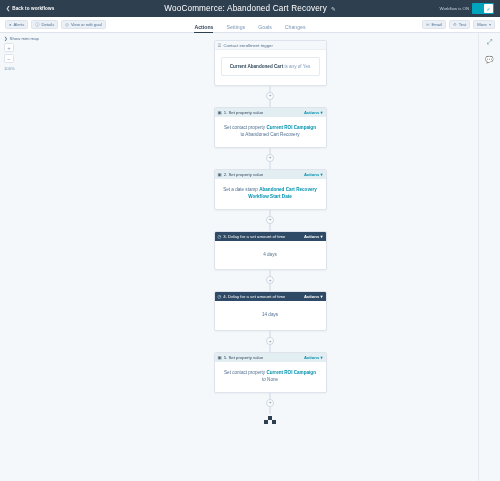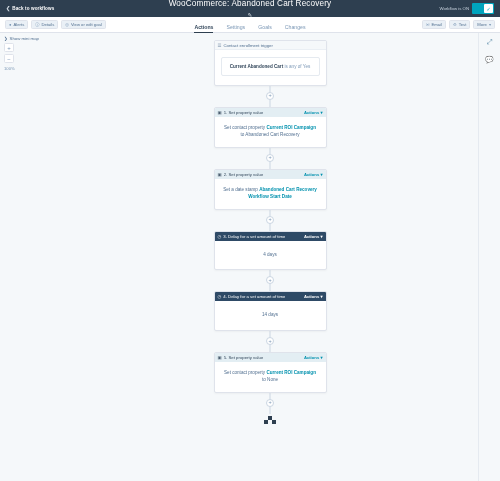--- a/index.html
+++ b/index.html
@@ -19,21 +19,21 @@
   }
   .back{
     display:flex; align-items:center; gap:2px; color:#fff;
     font-size:4.6px; font-weight:bold; letter-spacing:.1px; cursor:pointer;
     padding-left:2px;
   }
   .chev-left{ font-size:5px; line-height:1; color:#cfd8e0; }
   .topnav-title{
     position:absolute; left:0; right:0; text-align:center; color:#fff;
     font-size:8.2px; letter-spacing:.15px; pointer-events:none;
-    display:flex; align-items:center; justify-content:center; gap:4px;flex-direction:column;
+    display:flex; align-items:center; justify-content:center; gap:4px;
   }
   .pencil{ font-size:5.5px; color:#dfe6eb; pointer-events:auto; cursor:pointer;}
   .topnav-right{
     margin-left:auto; display:flex; align-items:center; gap:3px; padding-right:2px;
   }
   .wf-state{ color:#cbd6e2; font-size:4.3px; white-space:nowrap;}
   .toggle{
     width:22px; height:11px; background:#00a4bd; border-radius:1px;
     display:flex; align-items:center; justify-content:flex-end; cursor:pointer;
     padding:1px;

